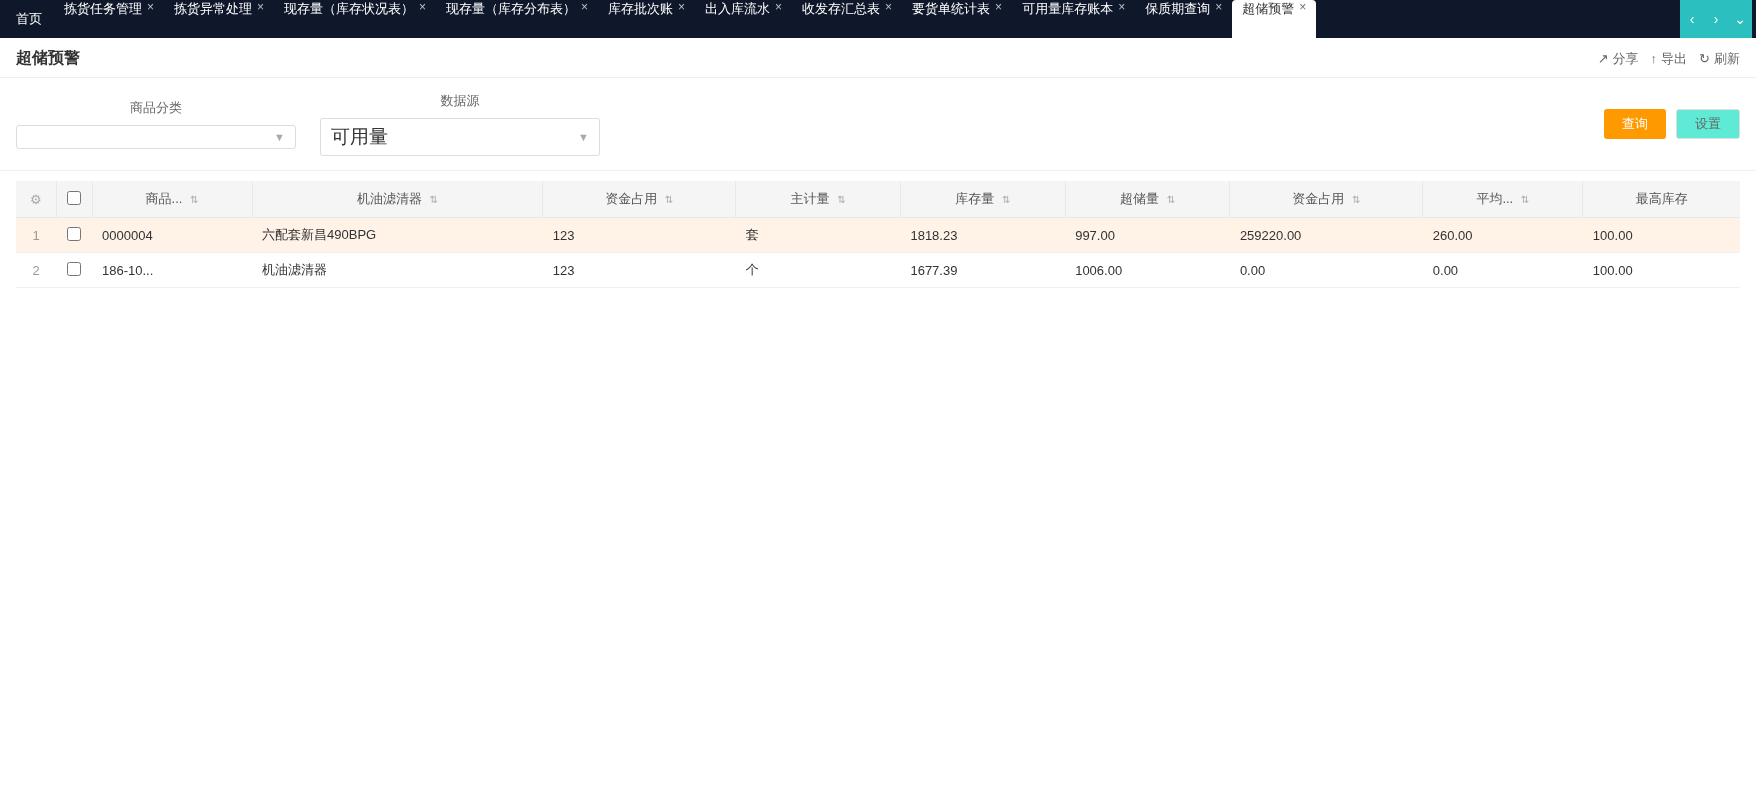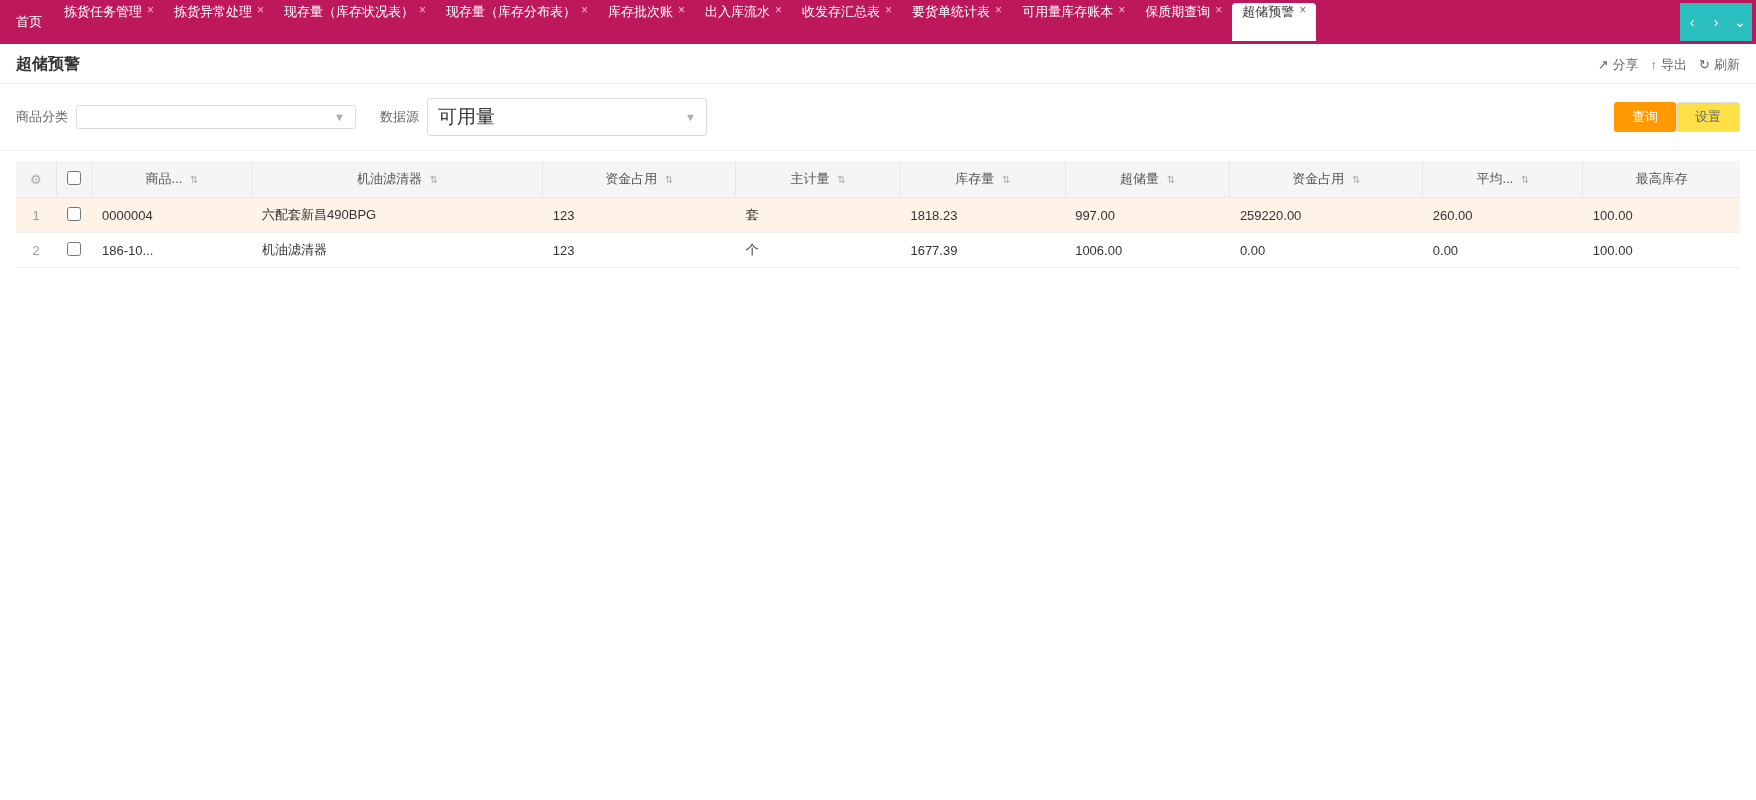--- a/index.html
+++ b/index.html
@@ -2,22 +2,22 @@
 <html><head>
   <meta charset="utf-8">
   <style>
     * { margin: 0; padding: 0; box-sizing: border-box; }
     body { font-family: "Microsoft YaHei", Arial, sans-serif; font-size: 13px; background: #fff; color: #333; overflow-x: hidden; }
 
     
     .top-nav {
       display: flex;
       align-items: center;
-      background: #be185d;
-      height: 44px;
+      background: #0f172a;
+      height: 38px;
       padding: 0 4px;
       overflow: hidden;
     }
     .top-nav .nav-item {
       display: flex;
       align-items: flex-start;
       padding: 0 10px;
       height: 38px;
       color: #fff;
       cursor: pointer;
@@ -88,59 +88,61 @@
     .btn-orange {
       background: #f90;
       color: #fff;
       border: none;
       padding: 6px 18px;
       border-radius: 3px;
       cursor: pointer;
       font-size: 13px;
     }
     .btn-outline {
-      background: #fde047;
+      background: #5eead4;
       color: #666;
       border: 1px solid #ddd;
       padding: 5px 18px;
       border-radius: 3px;
       cursor: pointer;
       font-size: 13px;
     }
 
     
     .filter-area {
       display: flex;
       align-items: center;
       padding: 14px 16px;
       gap: 24px;
       border-bottom: 1px solid #f0f0f0;
     }
     .filter-group {
       display: flex;
       align-items: center;
       gap: 8px;
+      flex-direction: column;
     }
     .filter-label { color: #666; font-size: 13px; white-space: nowrap; }
     .filter-select {
       display: flex;
       align-items: center;
       border: 1px solid #ddd;
       border-radius: 3px;
       padding: 5px 10px;
       width: 280px;
       cursor: pointer;
       background: #fff;
       justify-content: space-between;
     }
     .filter-select-text { color: #999; font-size: 19px; }
     .filter-select-arrow { color: #aaa; font-size: 11px; }
     .filter-actions {
       margin-left: auto;
       display: flex;
+      gap: 10px;
     }
 
     
     .table-container {
       padding: 0 16px;
       margin-top: 10px;
     }
     table {
       width: 100%;
       border-collapse: collapse;

